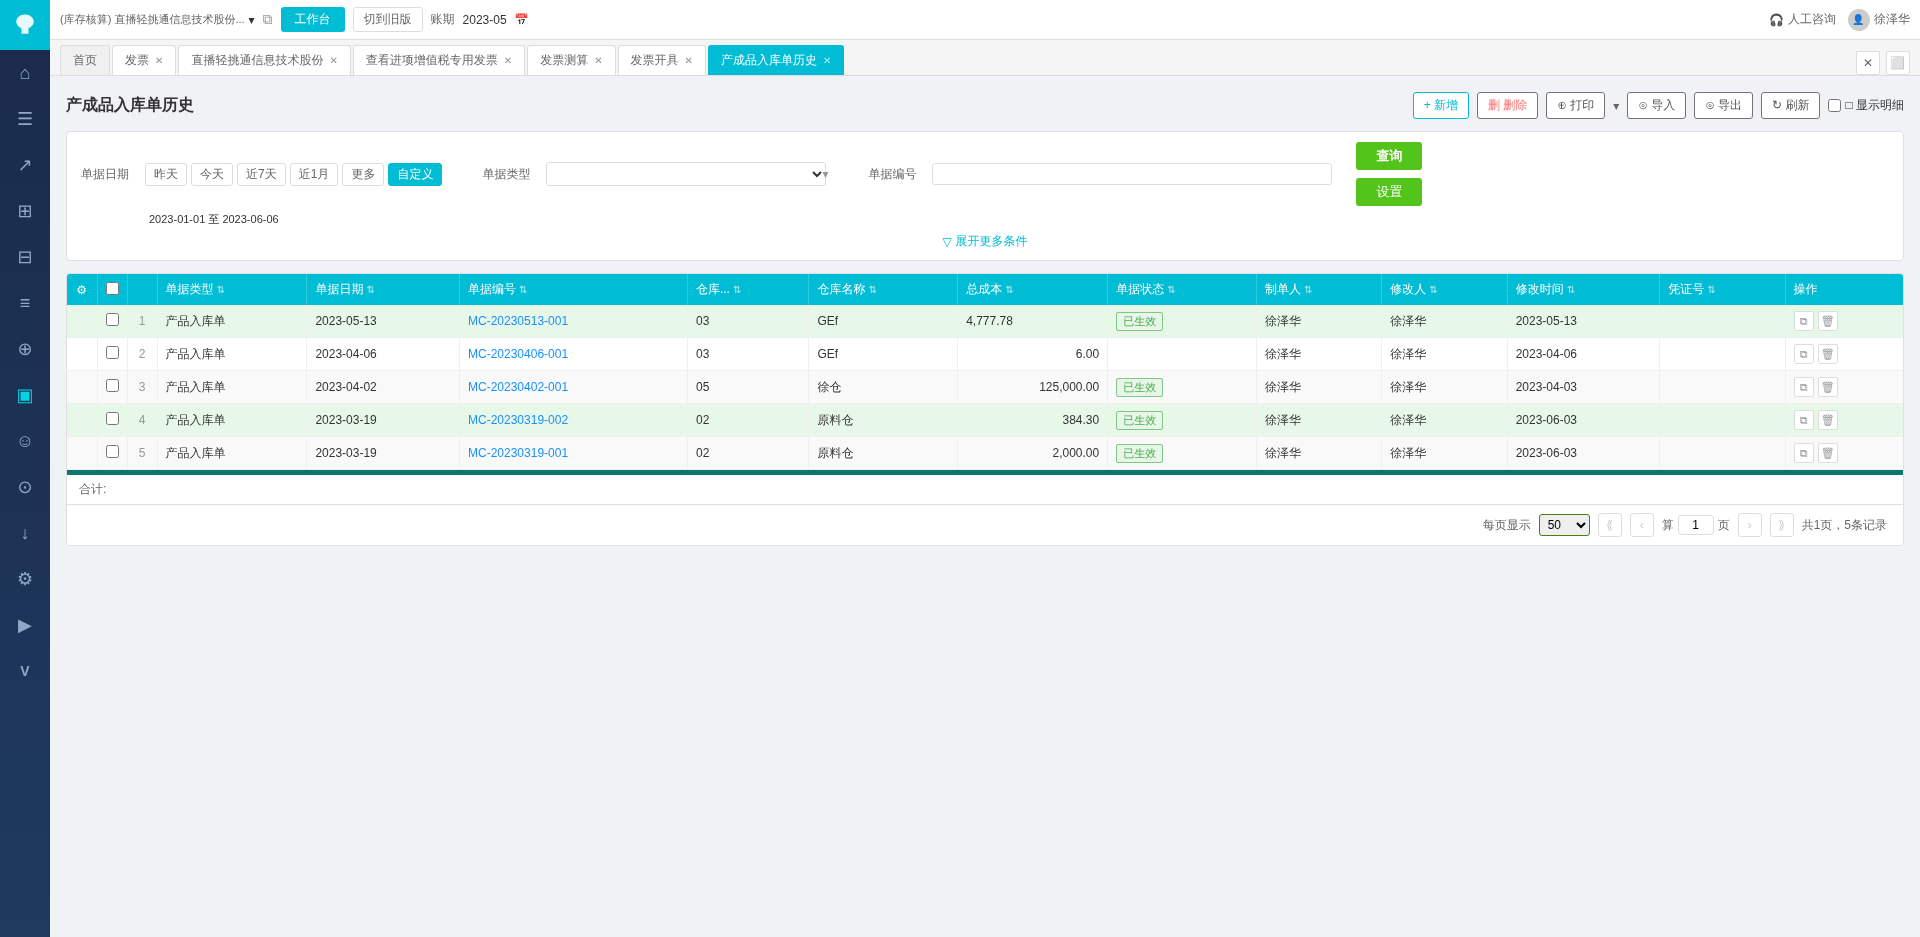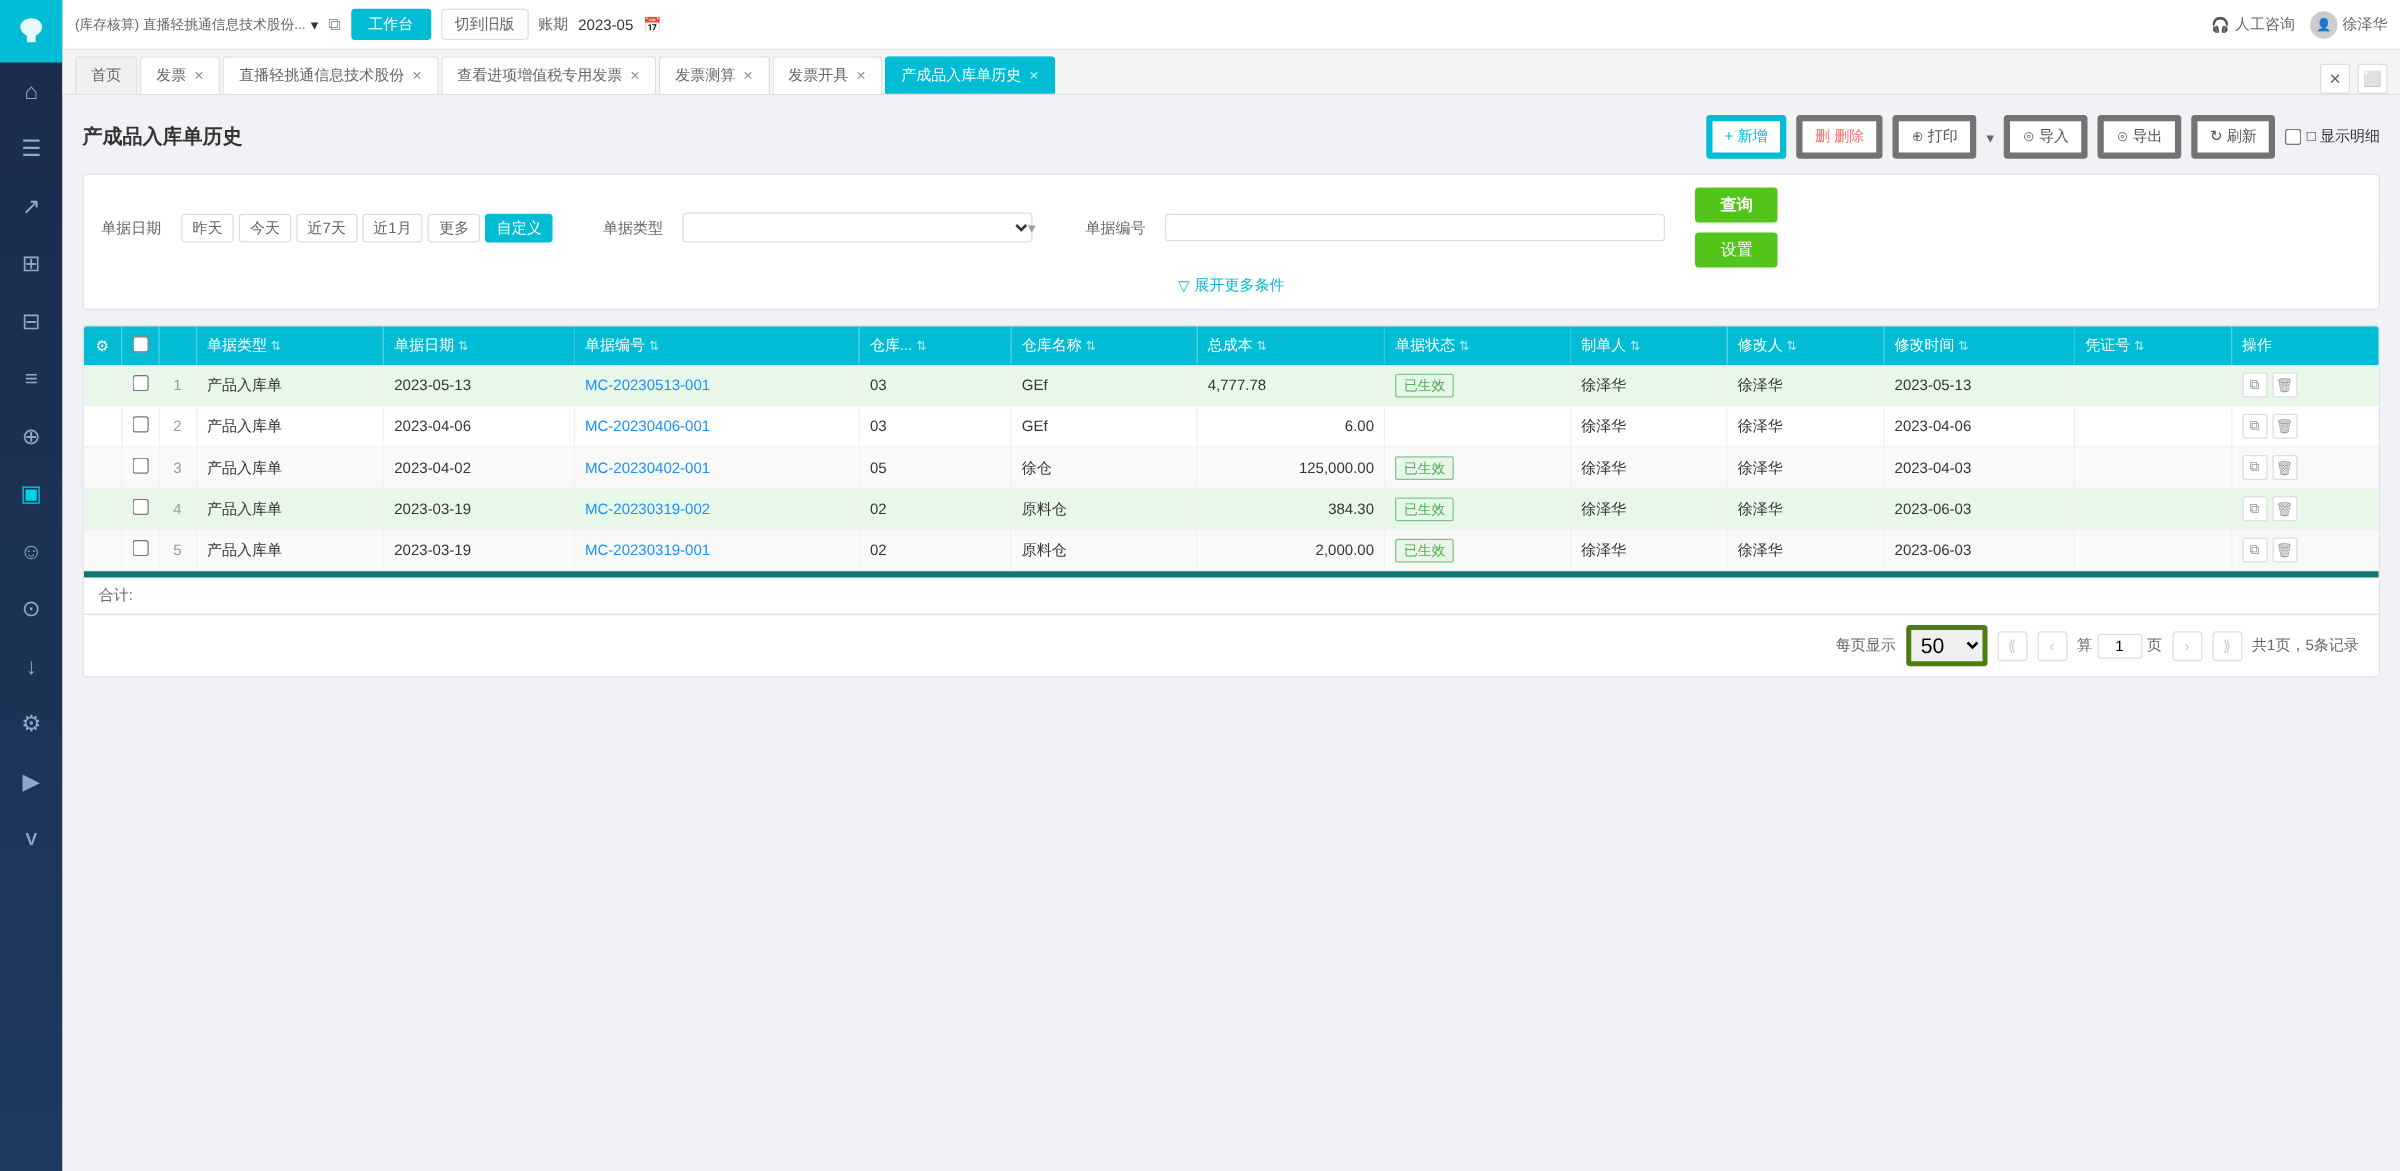--- a/index.html
+++ b/index.html
@@ -39,21 +39,21 @@
     .tabbar-right { margin-left: auto; display: flex; align-items: center; gap: 6px; }
     .tabbar-btn { width: 24px; height: 24px; display: flex; align-items: center; justify-content: center; cursor: pointer; color: #666; border: 1px solid #ddd; background: white; border-radius: 2px; font-size: 12px; }
 
     
     .content { flex: 1; overflow: auto; padding: 16px; }
 
     
     .page-title-bar { display: flex; align-items: center; justify-content: space-between; margin-bottom: 12px; }
     .page-title { font-size: 16px; font-weight: bold; color: #333; }
     .toolbar { display: flex; align-items: center; gap: 8px; }
-    .toolbar-btn { display: flex; align-items: center; gap: 4px; padding: 4px 10px; border: 5px solid #737373; border-radius: 3px; background: white; cursor: pointer; font-size: 12px; color: #555; }
+    .toolbar-btn { display: flex; align-items: center; gap: 4px; padding: 4px 10px; border: 1px solid #737373; border-radius: 3px; background: white; cursor: pointer; font-size: 12px; color: #555; }
     .toolbar-btn-new { color: #00bcd4; border-color: #00bcd4; }
     .toolbar-btn-del { color: #ff6b6b; }
 
     
     .filter-bar { background: white; border: 1px solid #e0e0e0; border-radius: 4px; padding: 10px 14px; margin-bottom: 12px; }
     .filter-row { display: flex; align-items: center; gap: 16px; margin-bottom: 6px; }
     .filter-label { color: #666; font-size: 12px; white-space: nowrap; }
     .filter-quick-btns { display: flex; gap: 4px; }
     .filter-quick-btn { padding: 2px 8px; border: 1px solid #ddd; border-radius: 3px; background: white; cursor: pointer; font-size: 12px; color: #666; }
     .filter-quick-btn.active { background: #00bcd4; color: white; border-color: #00bcd4; }
@@ -90,21 +90,21 @@
     .settings-icon { cursor: pointer; }
 
     
     .table-footer { background: white; border-top: 5px solid #0f766e; padding: 6px 12px; display: flex; align-items: flex-start; }
     .footer-total-label { color: #666; margin-right: 8px; }
     .footer-total-value { color: #333; font-weight: bold; text-align: center; flex: 1; }
 
     
     .pagination-bar { background: white; border-top: 1px solid #e0e0e0; padding: 8px 16px; display: flex; align-items: center; justify-content: flex-end; gap: 8px; }
     .page-size-label { color: #666; font-size: 12px; }
-    .page-size-select { border: 4px solid #4d7c0f; border-radius: 3px; padding: 2px 4px; font-size: 17px; }
+    .page-size-select { border: 1px solid #4d7c0f; border-radius: 3px; padding: 2px 4px; font-size: 12px; }
     .page-nav-btn { width: 24px; height: 24px; display: flex; align-items: center; justify-content: center; border: 1px solid #ddd; border-radius: 3px; background: white; cursor: pointer; font-size: 12px; color: #666; }
     .page-nav-btn:disabled, .page-nav-btn.disabled { color: #ccc; cursor: not-allowed; }
     .page-input-wrap { display: flex; align-items: center; gap: 4px; font-size: 12px; color: #666; }
     .page-input { width: 36px; border: 1px solid #ddd; border-radius: 3px; padding: 2px 4px; text-align: center; font-size: 12px; }
     .page-total { color: #666; font-size: 12px; text-align: right; }
 
     .checkbox-all { cursor: pointer; }
     .row-checkbox { cursor: pointer; }
   </style>
 </head>
@@ -258,20 +258,24 @@
           <option value=""></option>
         </select>
         <span style="margin-left:-20px;color:#999;pointer-events:none;">▾</span>
         <span class="filter-num-label">单据编号</span>
         <input class="filter-num-input" type="text" style="">
         <div style="display:flex;flex-direction:column;gap:4px;margin-left:8px;">
           <button class="btn-query">查询</button>
           <button class="btn-setting">设置</button>
         </div>
       </div>
+      <div class="filter-row">
+        <span style="width:52px;"></span>
+        <span class="filter-date-range">2023-01-01 至 2023-06-06</span>
+      </div>
       <div class="filter-expand">
         <span>▽</span>
         <span>展开更多条件</span>
       </div>
     </div>
 
     <div class="table-container">
       <table>
         <thead>
           <tr>

